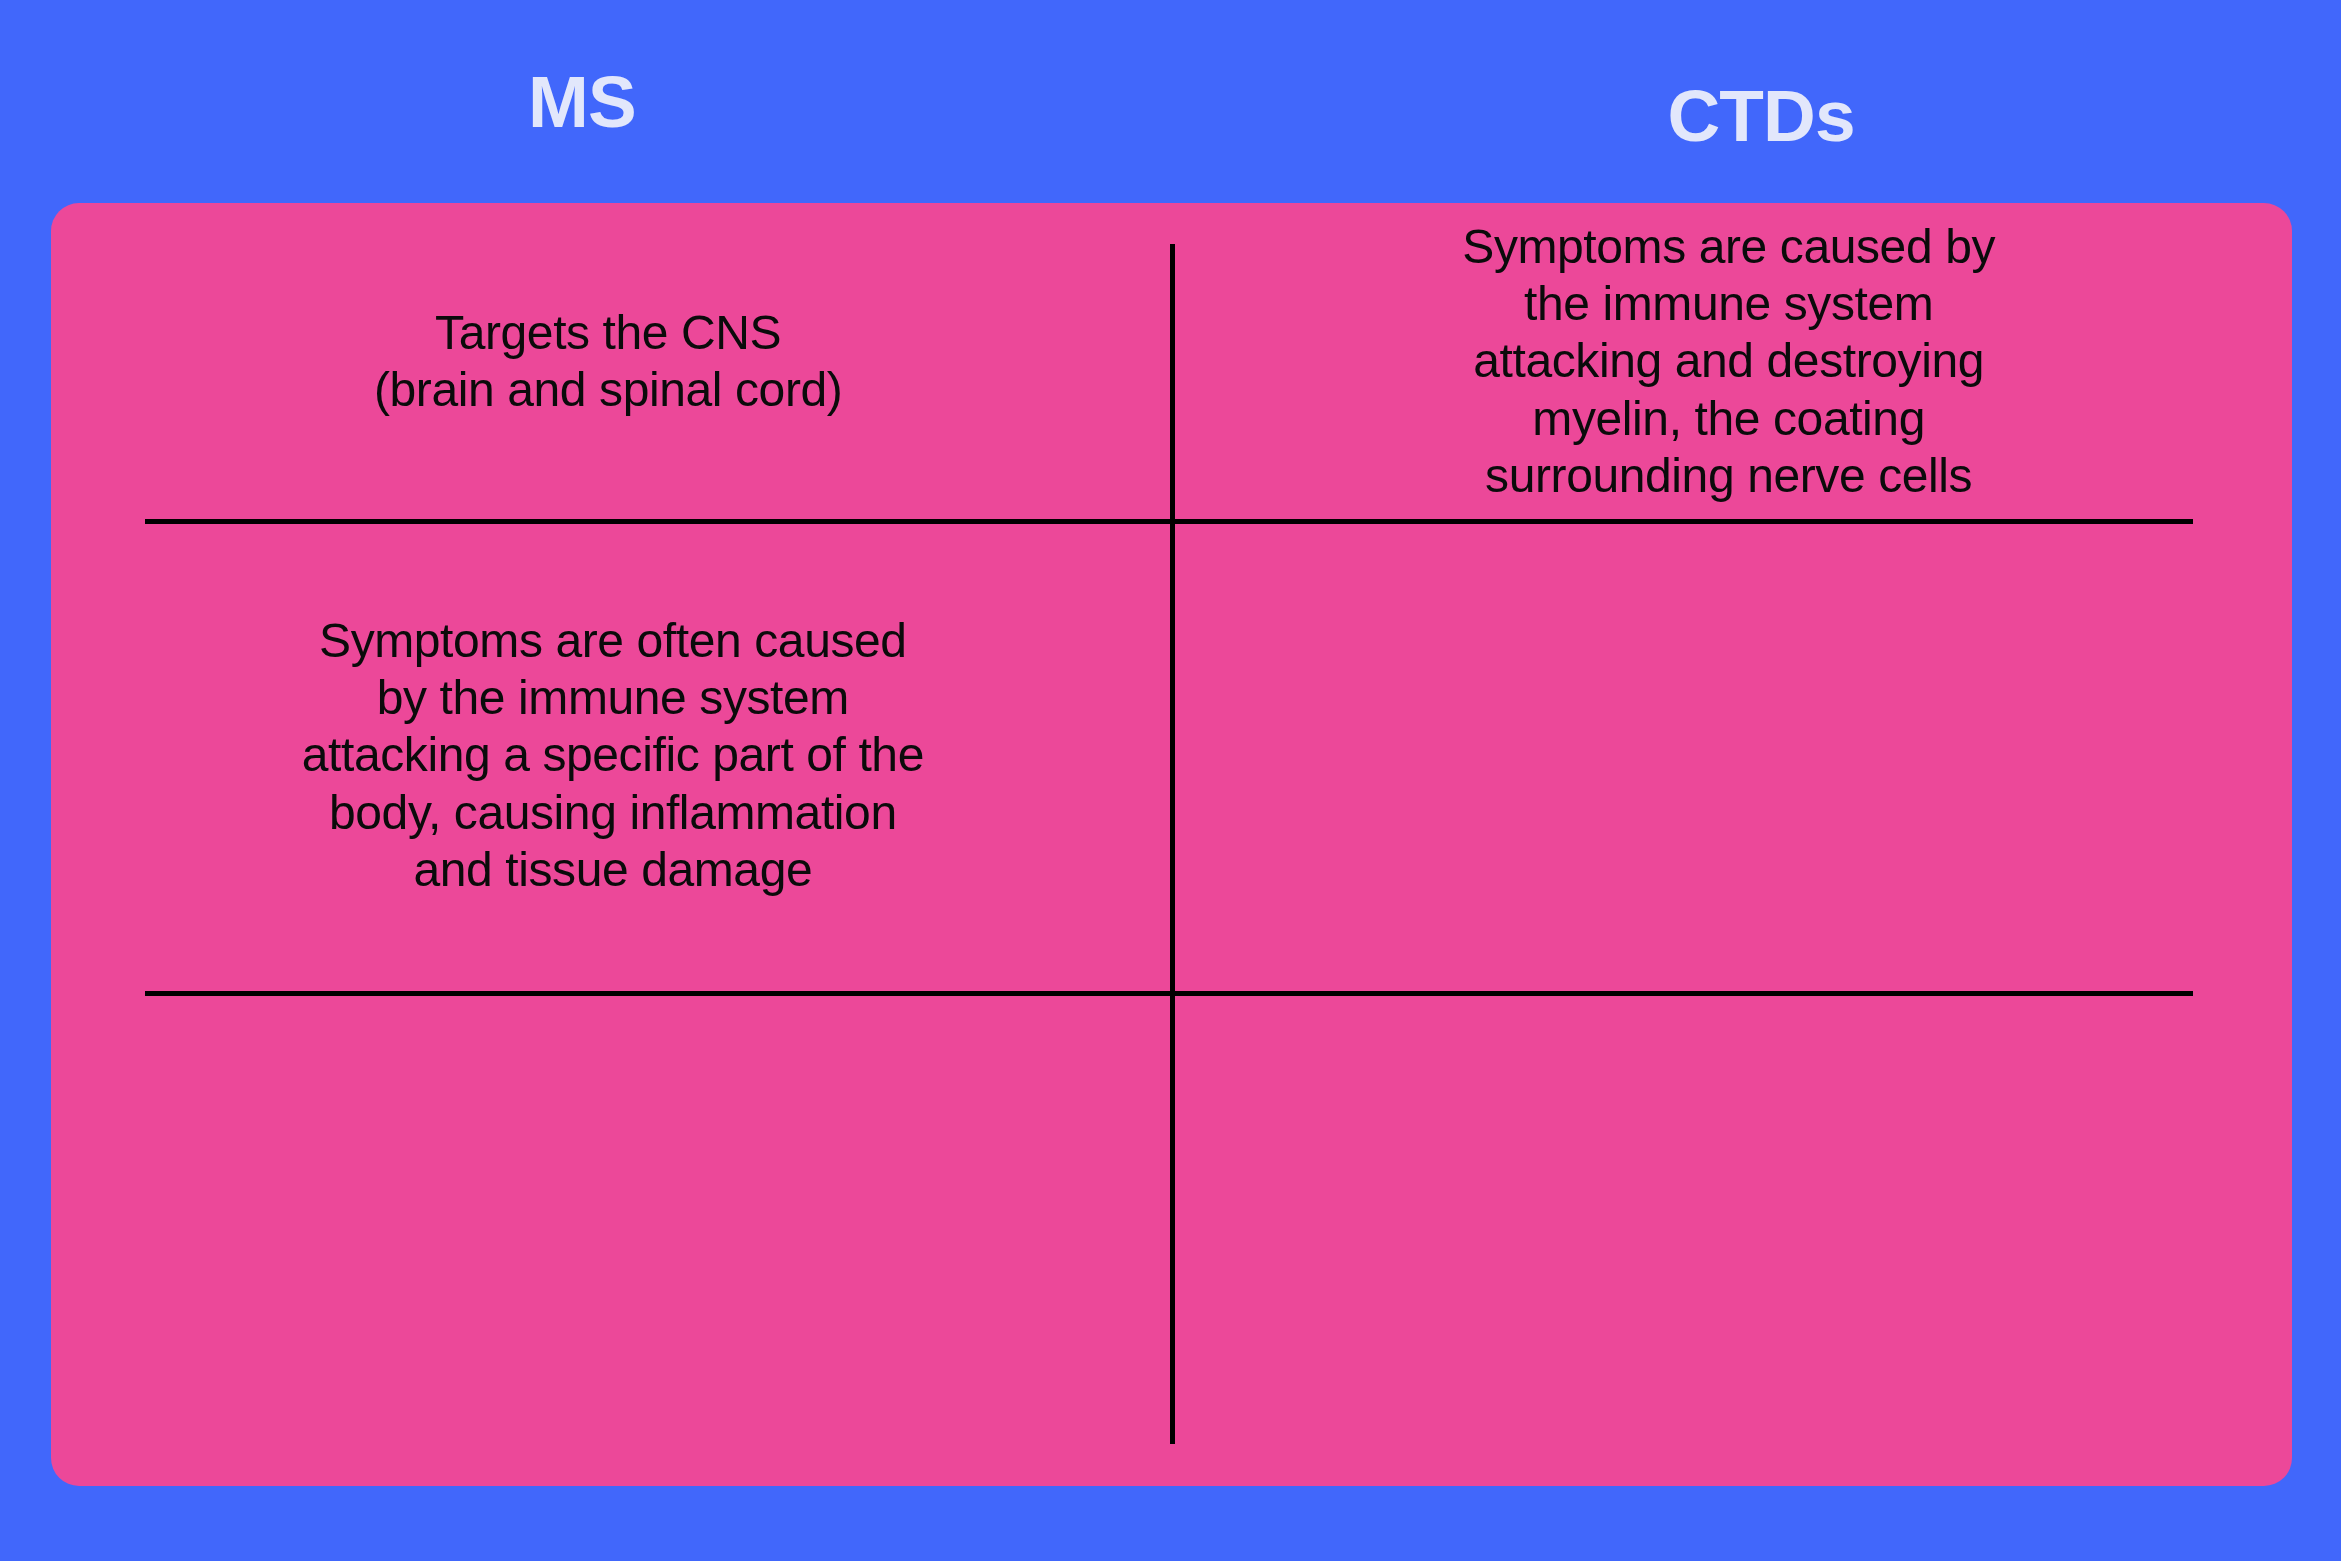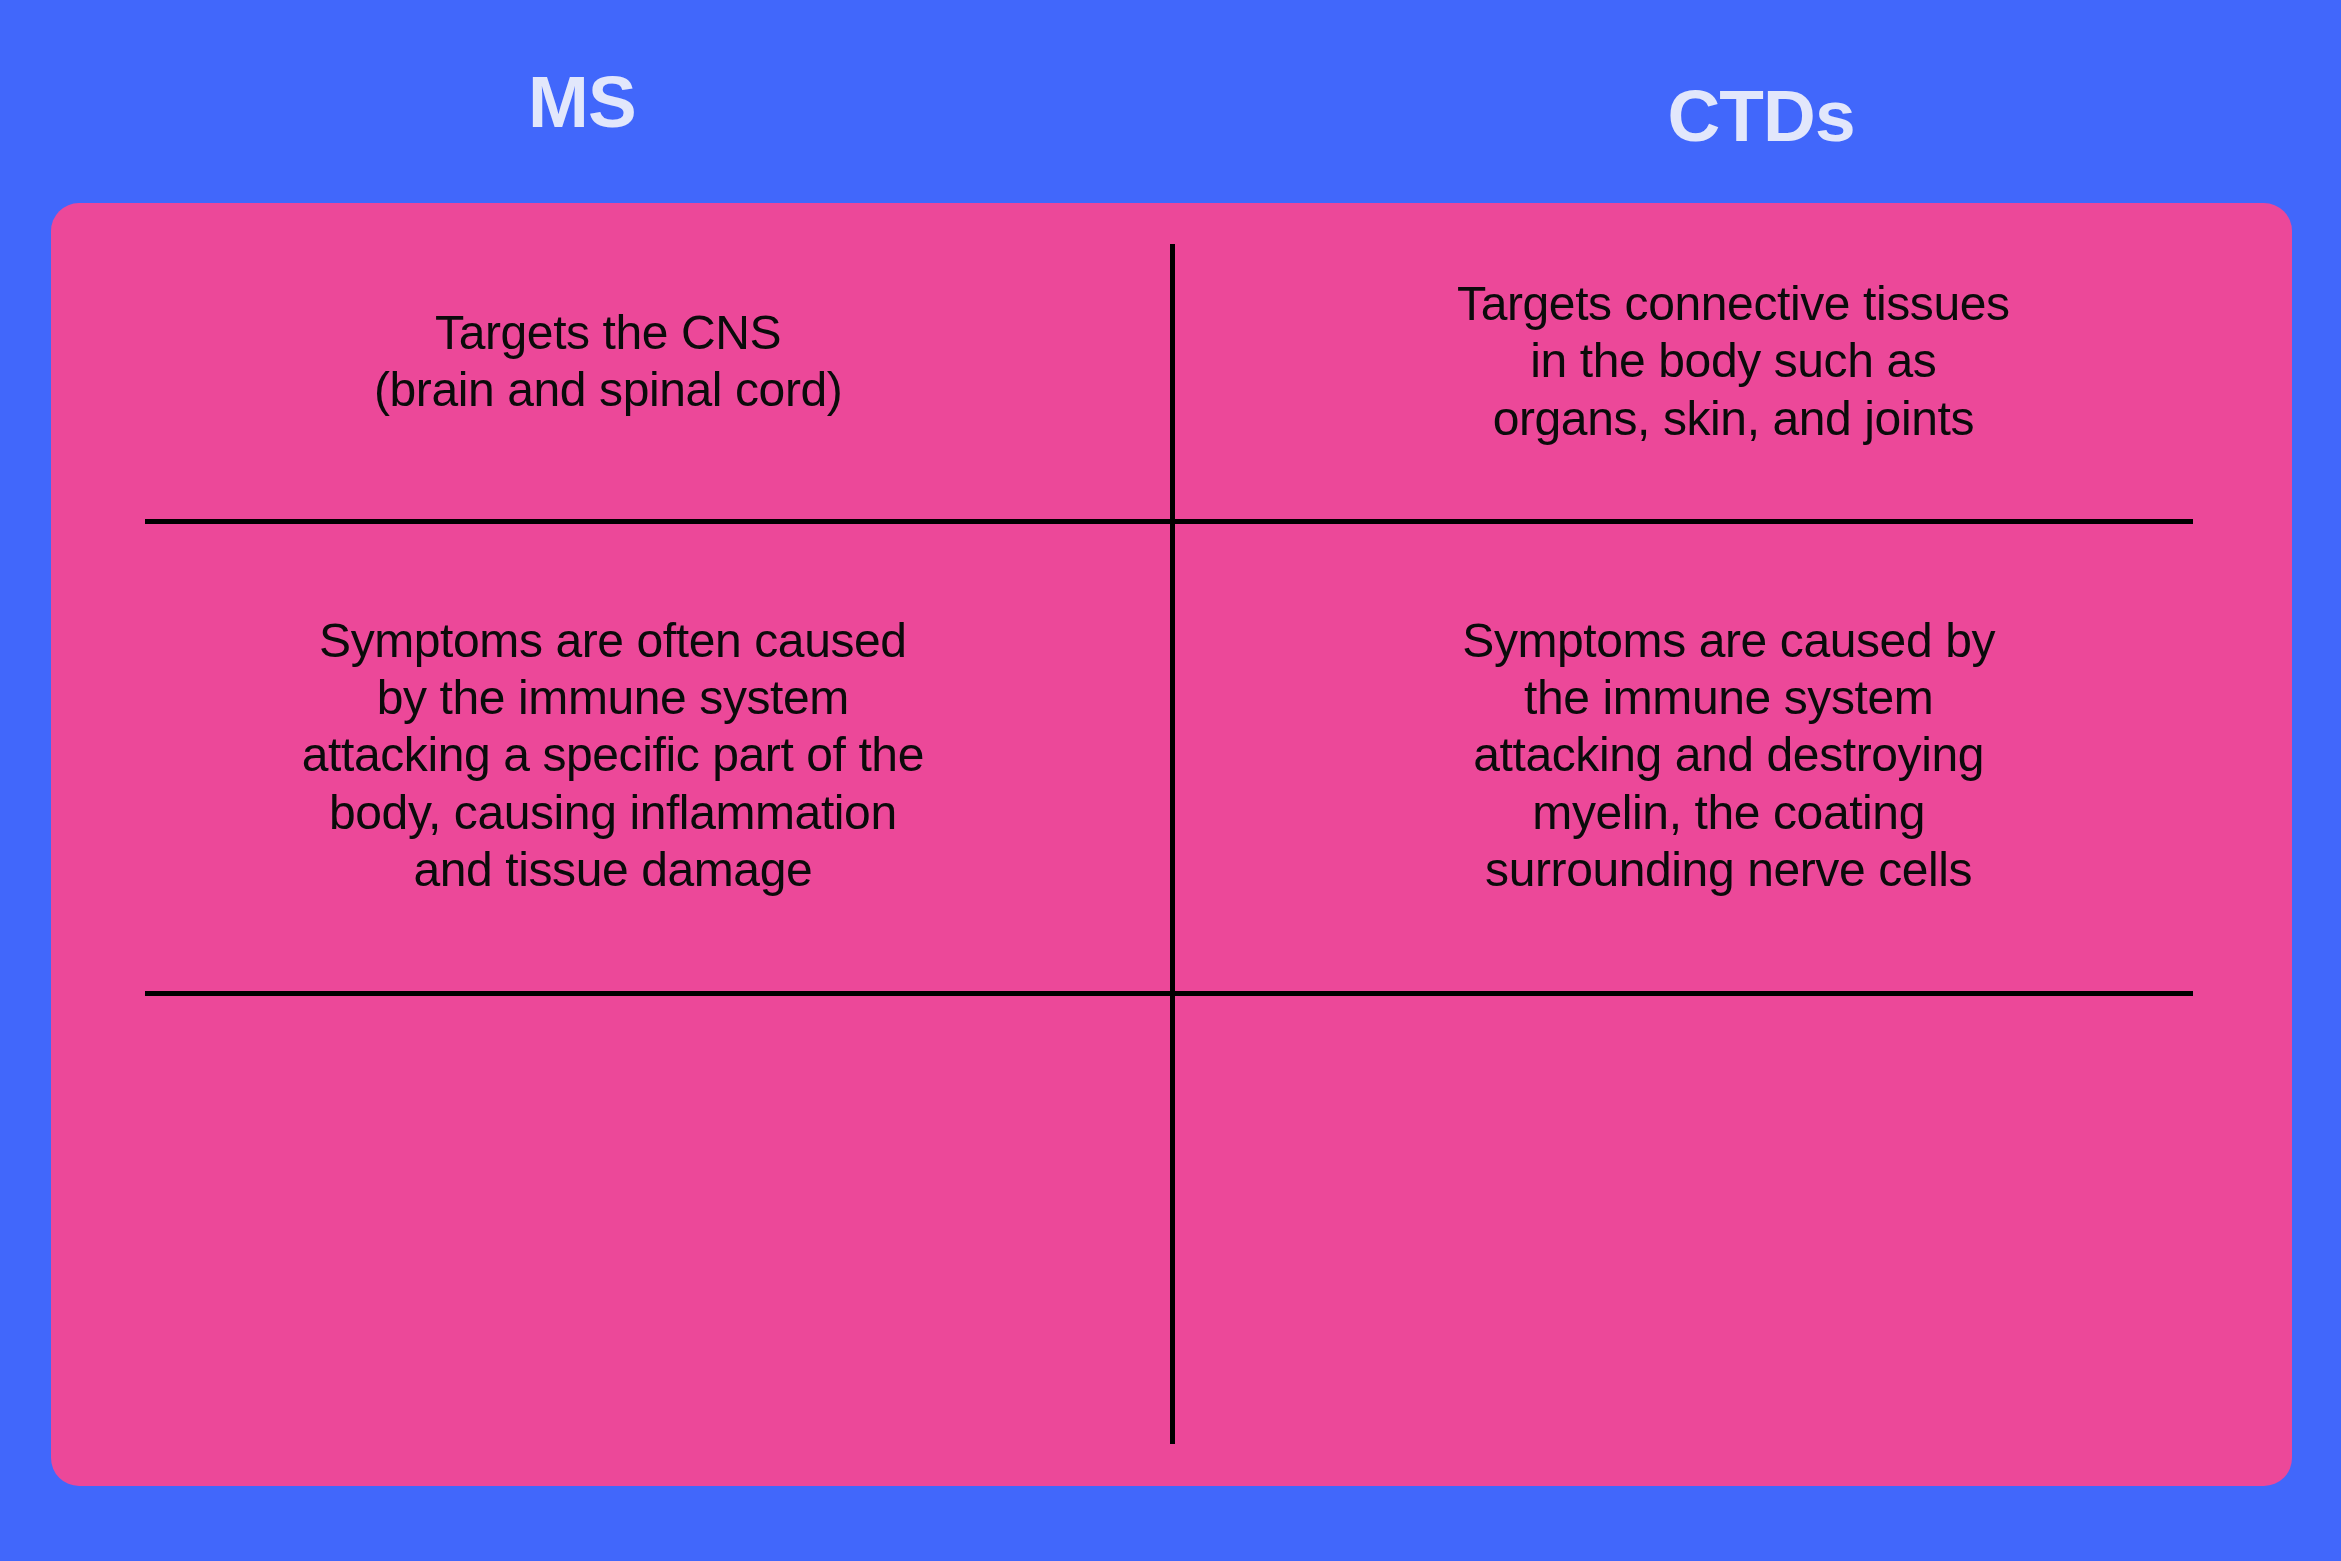--- a/index.html
+++ b/index.html
@@ -117,39 +117,34 @@
   </div>
 
   <div class="card">
 
     <div class="grid">
 
       <div class="cell left-col">
         <div class="cell-text">Targets the CNS
 (brain and spinal cord)</div>
       </div>
-      <div class="cell right-col">
-        <div class="cell-text">Targets connective tissues
-in the body such as
-organs, skin, and joints</div>
+
+      <div class="cell left-col">
+        <div class="cell-text">Symptoms are caused by
+the immune system
+attacking and destroying
+myelin, the coating
+surrounding nerve cells</div>
       </div>
-
       <div class="cell right-col">
         <div class="cell-text">Symptoms are often caused
 by the immune system
 attacking a specific part of the
 body, causing inflammation
 and tissue damage</div>
-      </div>
-      <div class="cell left-col">
-        <div class="cell-text">Symptoms are caused by
-the immune system
-attacking and destroying
-myelin, the coating
-surrounding nerve cells</div>
       </div>
 
 
     </div>
 
     <div class="v-divider"></div>
     <div class="h-divider one"></div>
     <div class="h-divider two"></div>
 
   </div>

